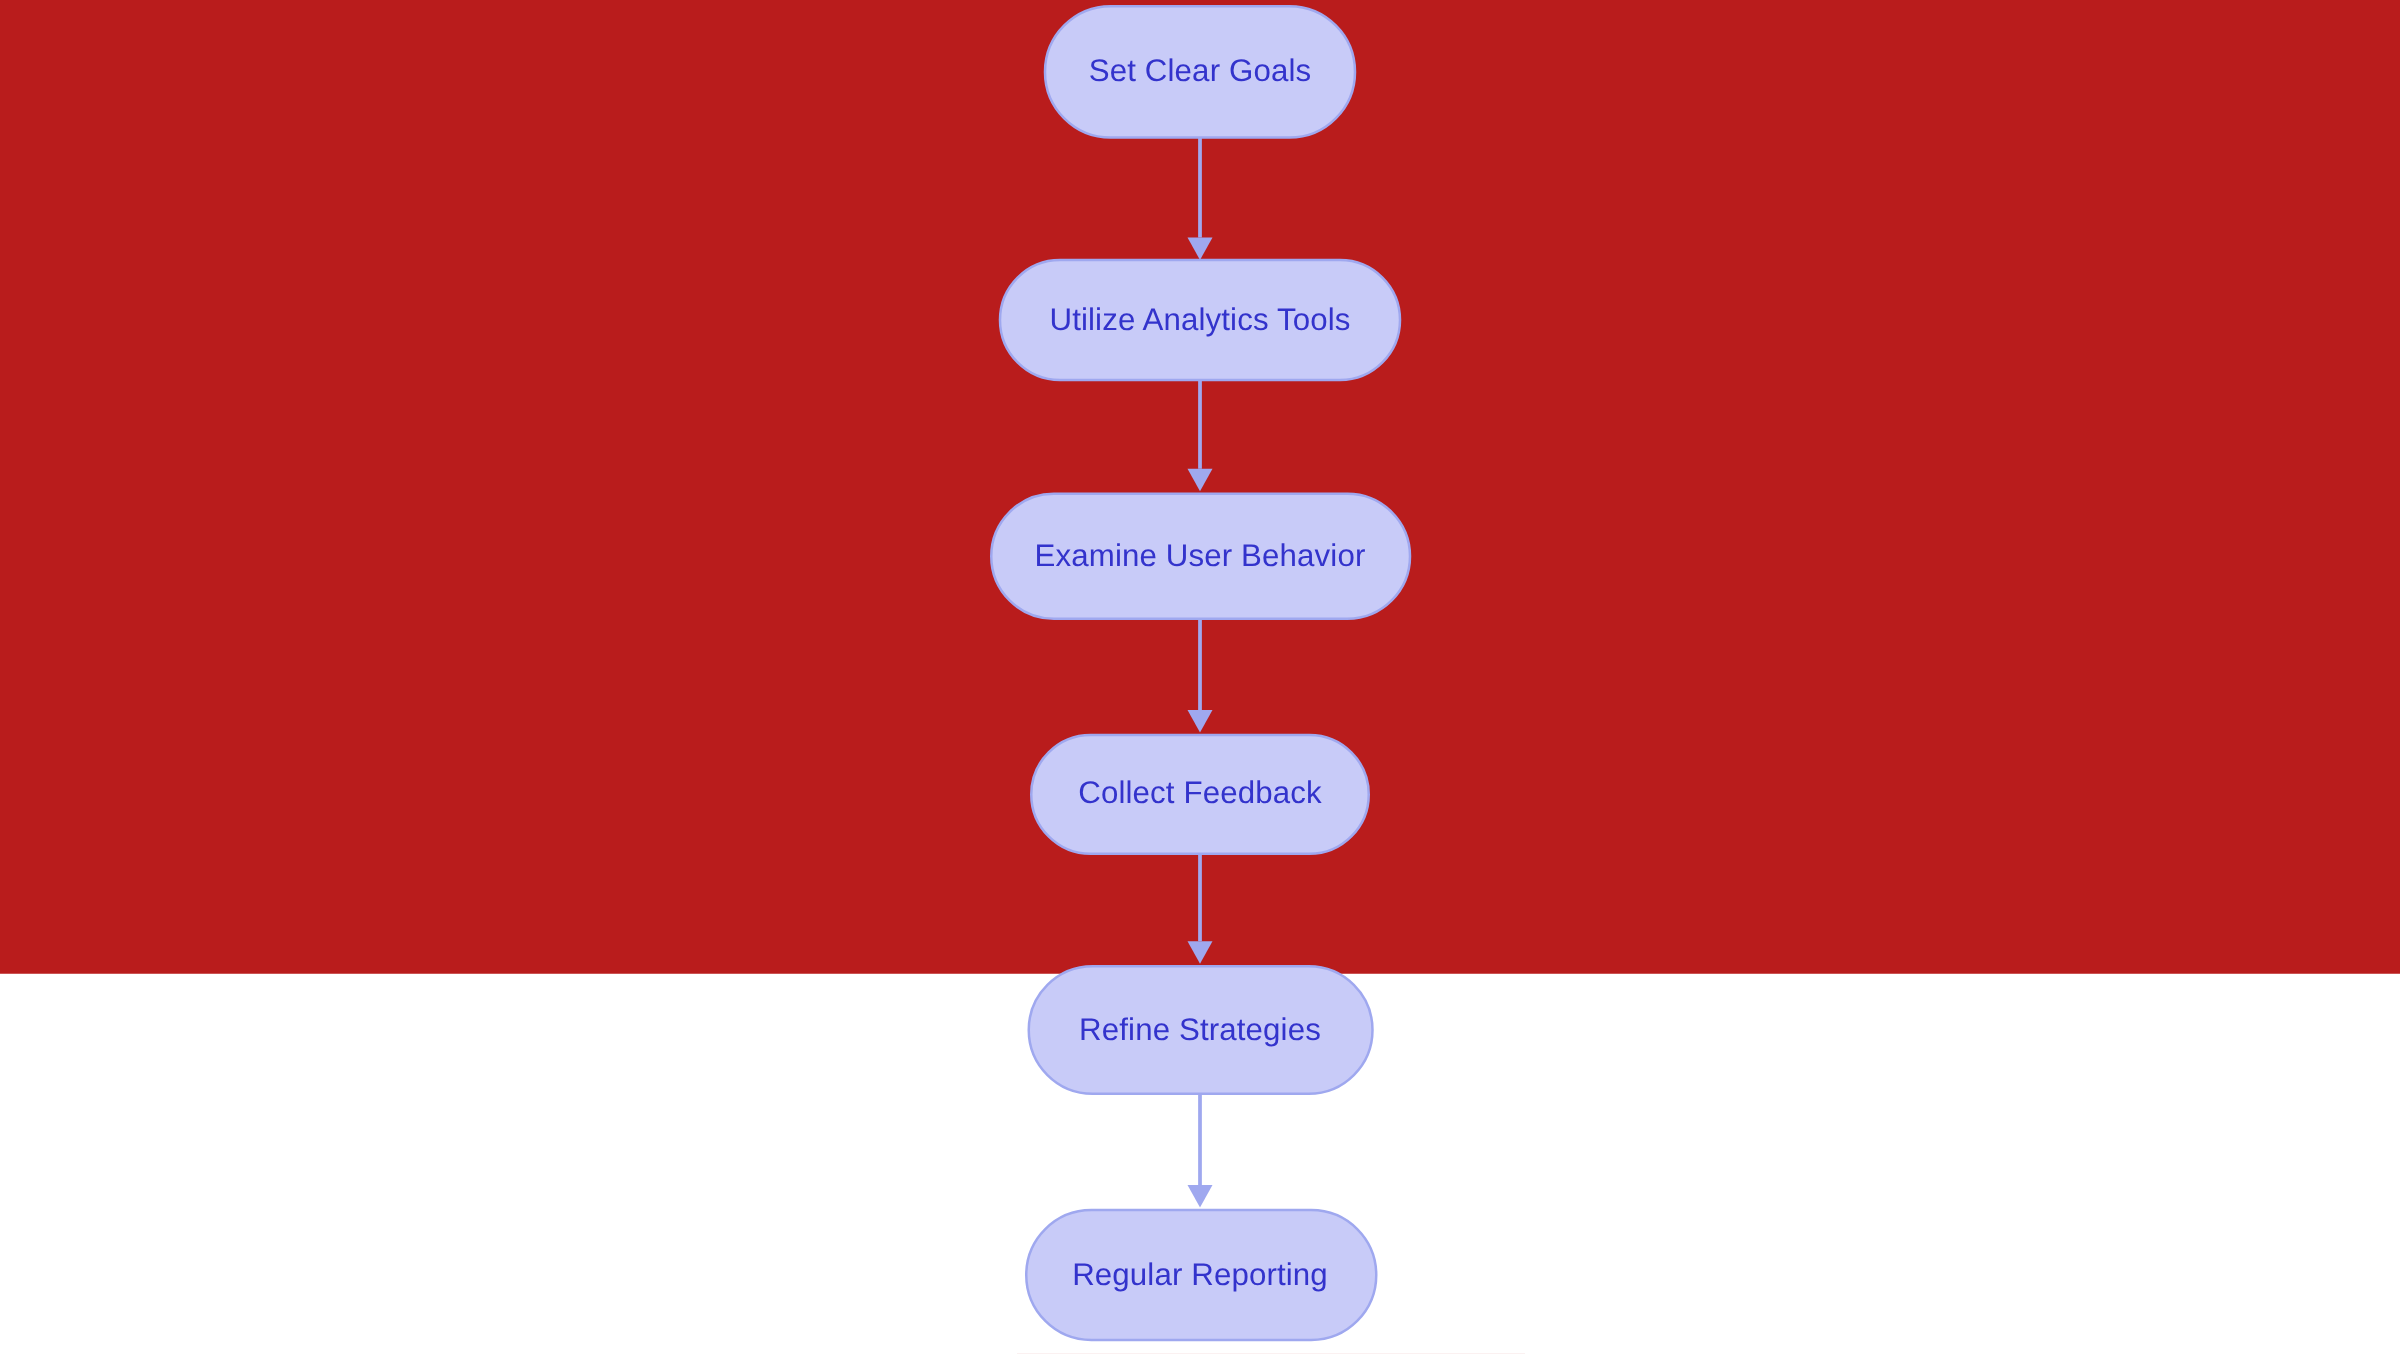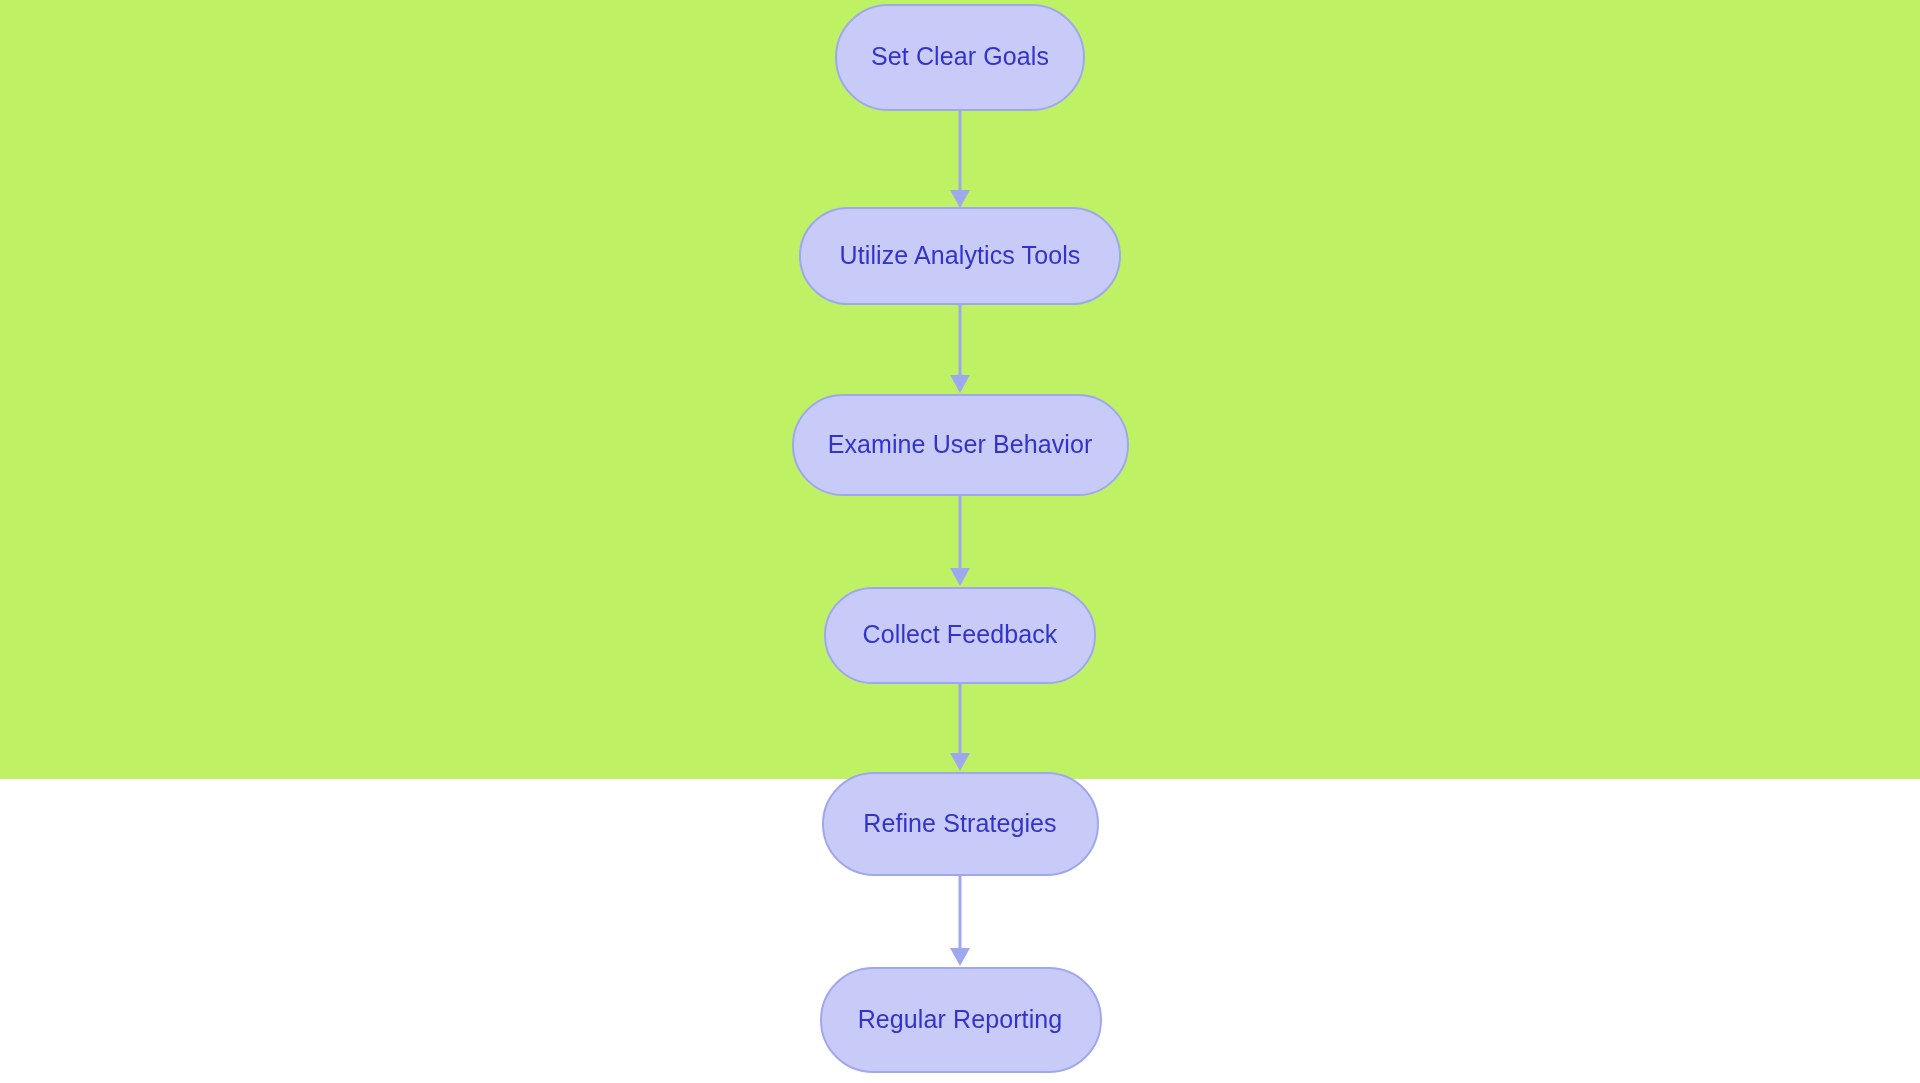--- a/index.html
+++ b/index.html
@@ -11,21 +11,21 @@
   body {
     width: 1920px;
     height: 1083px;
     overflow: hidden;
     font-family: "Liberation Sans", sans-serif;
   }
   #flowchart-canvas {
     position: relative;
     width: 1920px;
     height: 779px;
-    background: #bef264;
+    background: #b91c1c;
   }
   #flow-svg {
     position: absolute;
     left: 0;
     top: 0;
     width: 1920px;
     height: 1083px;
     display: block;
   }
   .node-label {

